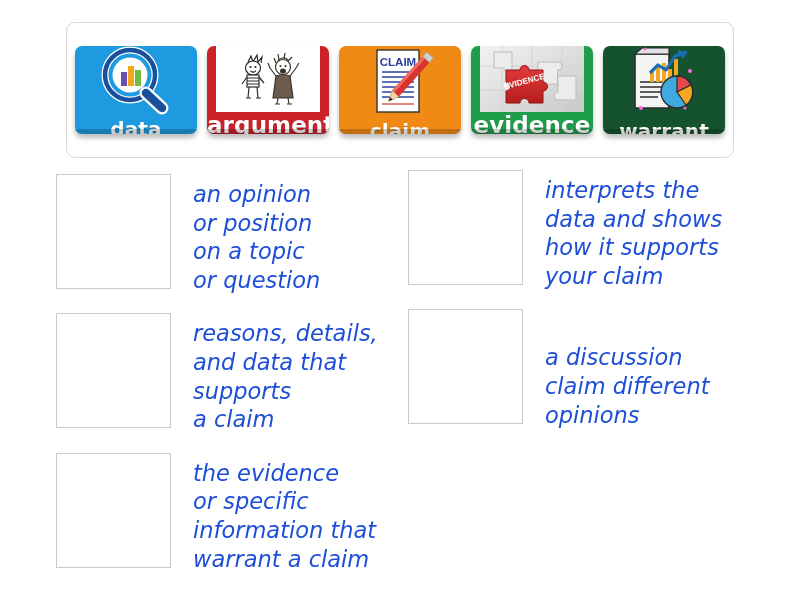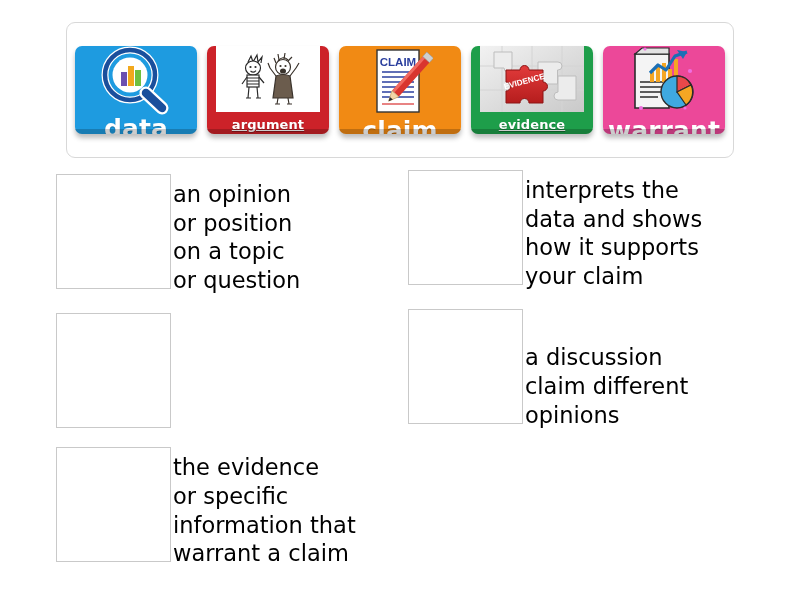--- a/index.html
+++ b/index.html
@@ -62,27 +62,27 @@
     display: flex;
     align-items: center;
     justify-content: center;
     box-sizing: border-box;
   }
   .tile-label {
     width: 100%;
     text-align: center;
     color: #ffffff;
     font-weight: bold;
-    font-size: 25px;
+    font-size: 20px;
     line-height: 22px;
     letter-spacing: 0.1px;
     text-shadow: 0 1px 1px rgba(0,0,0,0.30);
     margin-top: 2px;
   }
-  .tile-label.small { font-size: 13px; text-decoration: underline; }
+  .tile-label.small { font-size: 23px; text-decoration: underline; }
 
   
   .art-frame {
     background: #ffffff;
     width: 104px;
     height: 66px;
     display: flex;
     align-items: center;
     justify-content: center;
     overflow: hidden;
@@ -111,27 +111,28 @@
   .dropzone {
     width: 115px;
     height: 115px;
     min-width: 115px;
     border: 1px solid #c9c9c9;
     background: #ffffff;
     box-sizing: border-box;
     cursor: pointer;
   }
   .row-text {
-    margin-left: 2px;
+    margin-left: 22px;
     font-size: 22.5px;
     line-height: 28.6px;
-    color: #000000;
+    color: #1d4ed8;
     max-width: 225px;
     padding-top: 6px;
     white-space: pre-line;
+    font-style: italic;
   }
   .row.centered .row-text { padding-top: 34px; }
 
   
   svg { display: block; }
 </style>
 </head>
 <body>
 
 <div class="tray">
@@ -257,21 +258,21 @@
               <path d="M26 24 h14 a4.5 4.5 0 0 1 9 0 h14 v12 a4.5 4.5 0 0 1 0 9 v12 h-14 a4.5 4.5 0 0 0 -9 0 h-14 v-12 a4.5 4.5 0 0 0 0 -9 z" fill="url(#gred)" stroke="#8c1414" stroke-width="1"></path>
               <text x="45" y="38" font-family="'Liberation Sans',sans-serif" font-size="8.2" fill="#ffffff" text-anchor="middle" font-weight="bold" transform="rotate(-15 45 38)">EVIDENCE</text>
             </g>
           </svg>
         </span>
       </div>
     </div>
     <div class="tile-label small">evidence</div>
   </div>
 
-  <div class="tile" style="background: #ec4899; border-bottom: 0px;">
+  <div class="tile" style="background: #14532d; border-bottom: 0px;">
     <div class="tile-art">
       <span>
         <svg width="78" height="72" viewBox="0 0 78 72">
 
           <path d="M10 8 h34 v54 h-34 z" fill="#f4f4f4" stroke="#2b2b2b" stroke-width="1.6"></path>
           <path d="M10 8 l7 -6 h27 v6 z" fill="#e3e3e3" stroke="#2b2b2b" stroke-width="1.2"></path>
           <g stroke="#2b2b2b" stroke-width="1.4">
             <line x1="15" y1="36" x2="38" y2="36"></line>
             <line x1="15" y1="41" x2="38" y2="41"></line>
             <line x1="15" y1="46" x2="38" y2="46"></line>
@@ -315,20 +316,24 @@
     <div class="row">
       <div class="dropzone"></div>
       <div class="row-text">an opinion
 or position
 on a topic
 or question</div>
     </div>
 
     <div class="row">
       <div class="dropzone"></div>
+      <div class="row-text">reasons, details,
+and data that
+supports
+a claim</div>
     </div>
 
     <div class="row">
       <div class="dropzone"></div>
       <div class="row-text">the evidence
 or specific
 information that
 warrant a claim</div>
     </div>
 

